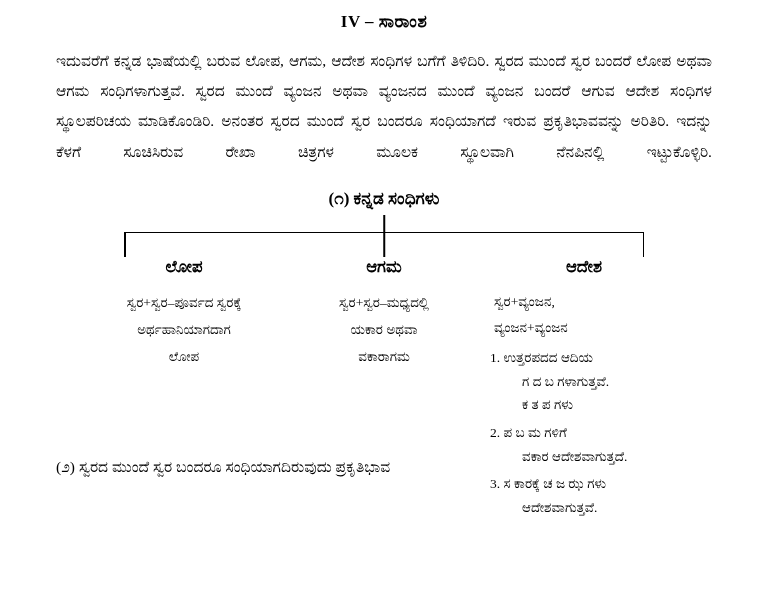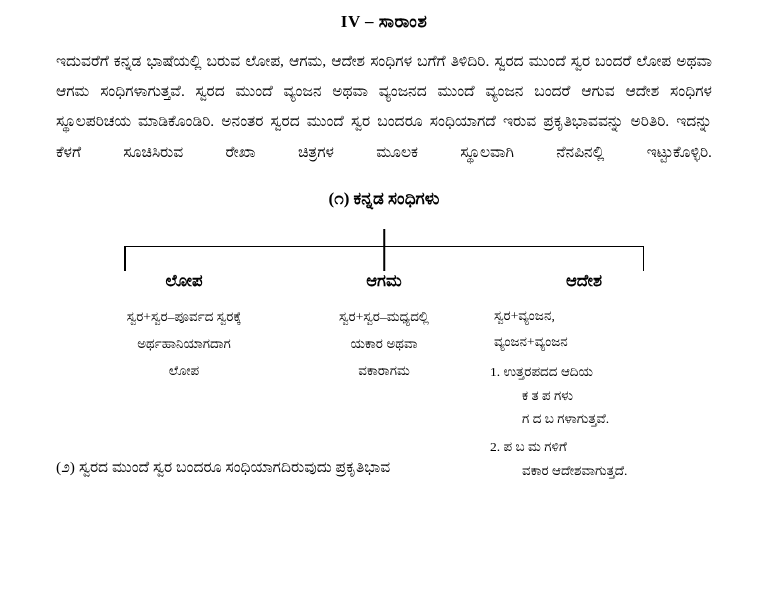--- a/index.html
+++ b/index.html
@@ -37,21 +37,21 @@
     word-spacing: 1px;
   }
   .diagram {
     margin-top: 22px;
     position: relative;
   }
   .diagram-title {
     text-align: center;
     font-size: 17px;
     font-weight: bold;
-    margin-bottom: 20px;
+    margin-bottom: 6px;
   }
   .connector {
     position: relative;
     height: 42px;
     margin: 0 auto;
     width: 520px;
   }
   .connector .stem {
     position: absolute;
     left: 50%;
@@ -178,28 +178,33 @@
       <div class="col right-col">
         <div class="col-head">ಆದೇಶ</div>
         <div class="col-body">
           <span class="line">ಸ್ವರ+ವ್ಯಂಜನ,</span>
           <span class="line">ವ್ಯಂಜನ+ವ್ಯಂಜನ</span>
         </div>
         <ul class="col-list">
           <li>
             <span>1.</span>
             <span>ಉತ್ತರಪದದ ಆದಿಯ</span>
+            <span class="sub">ಗ ದ ಬ ಗಳಾಗುತ್ತವೆ.</span>
             <span class="sub">ಕ ತ ಪ ಗಳು</span>
-            <span class="sub">ಗ ದ ಬ ಗಳಾಗುತ್ತವೆ.</span>
           </li>
           <li>
             <span>2.</span>
             <span>ಪ ಬ ಮ ಗಳಿಗೆ</span>
             <span class="sub">ವಕಾರ ಆದೇಶವಾಗುತ್ತದೆ.</span>
           </li>
+          <li>
+            <span>3.</span>
+            <span>ಸ ಕಾರಕ್ಕೆ ಚ ಜ ಝ ಗಳು</span>
+            <span class="sub">ಆದೇಶವಾಗುತ್ತವೆ.</span>
+          </li>
         </ul>
       </div>
 
     </div>
   </div>
 
   <div class="footer-line">(೨) ಸ್ವರದ ಮುಂದೆ ಸ್ವರ ಬಂದರೂ ಸಂಧಿಯಾಗದಿರುವುದು ಪ್ರಕೃತಿಭಾವ</div>
 
 </div>
 

